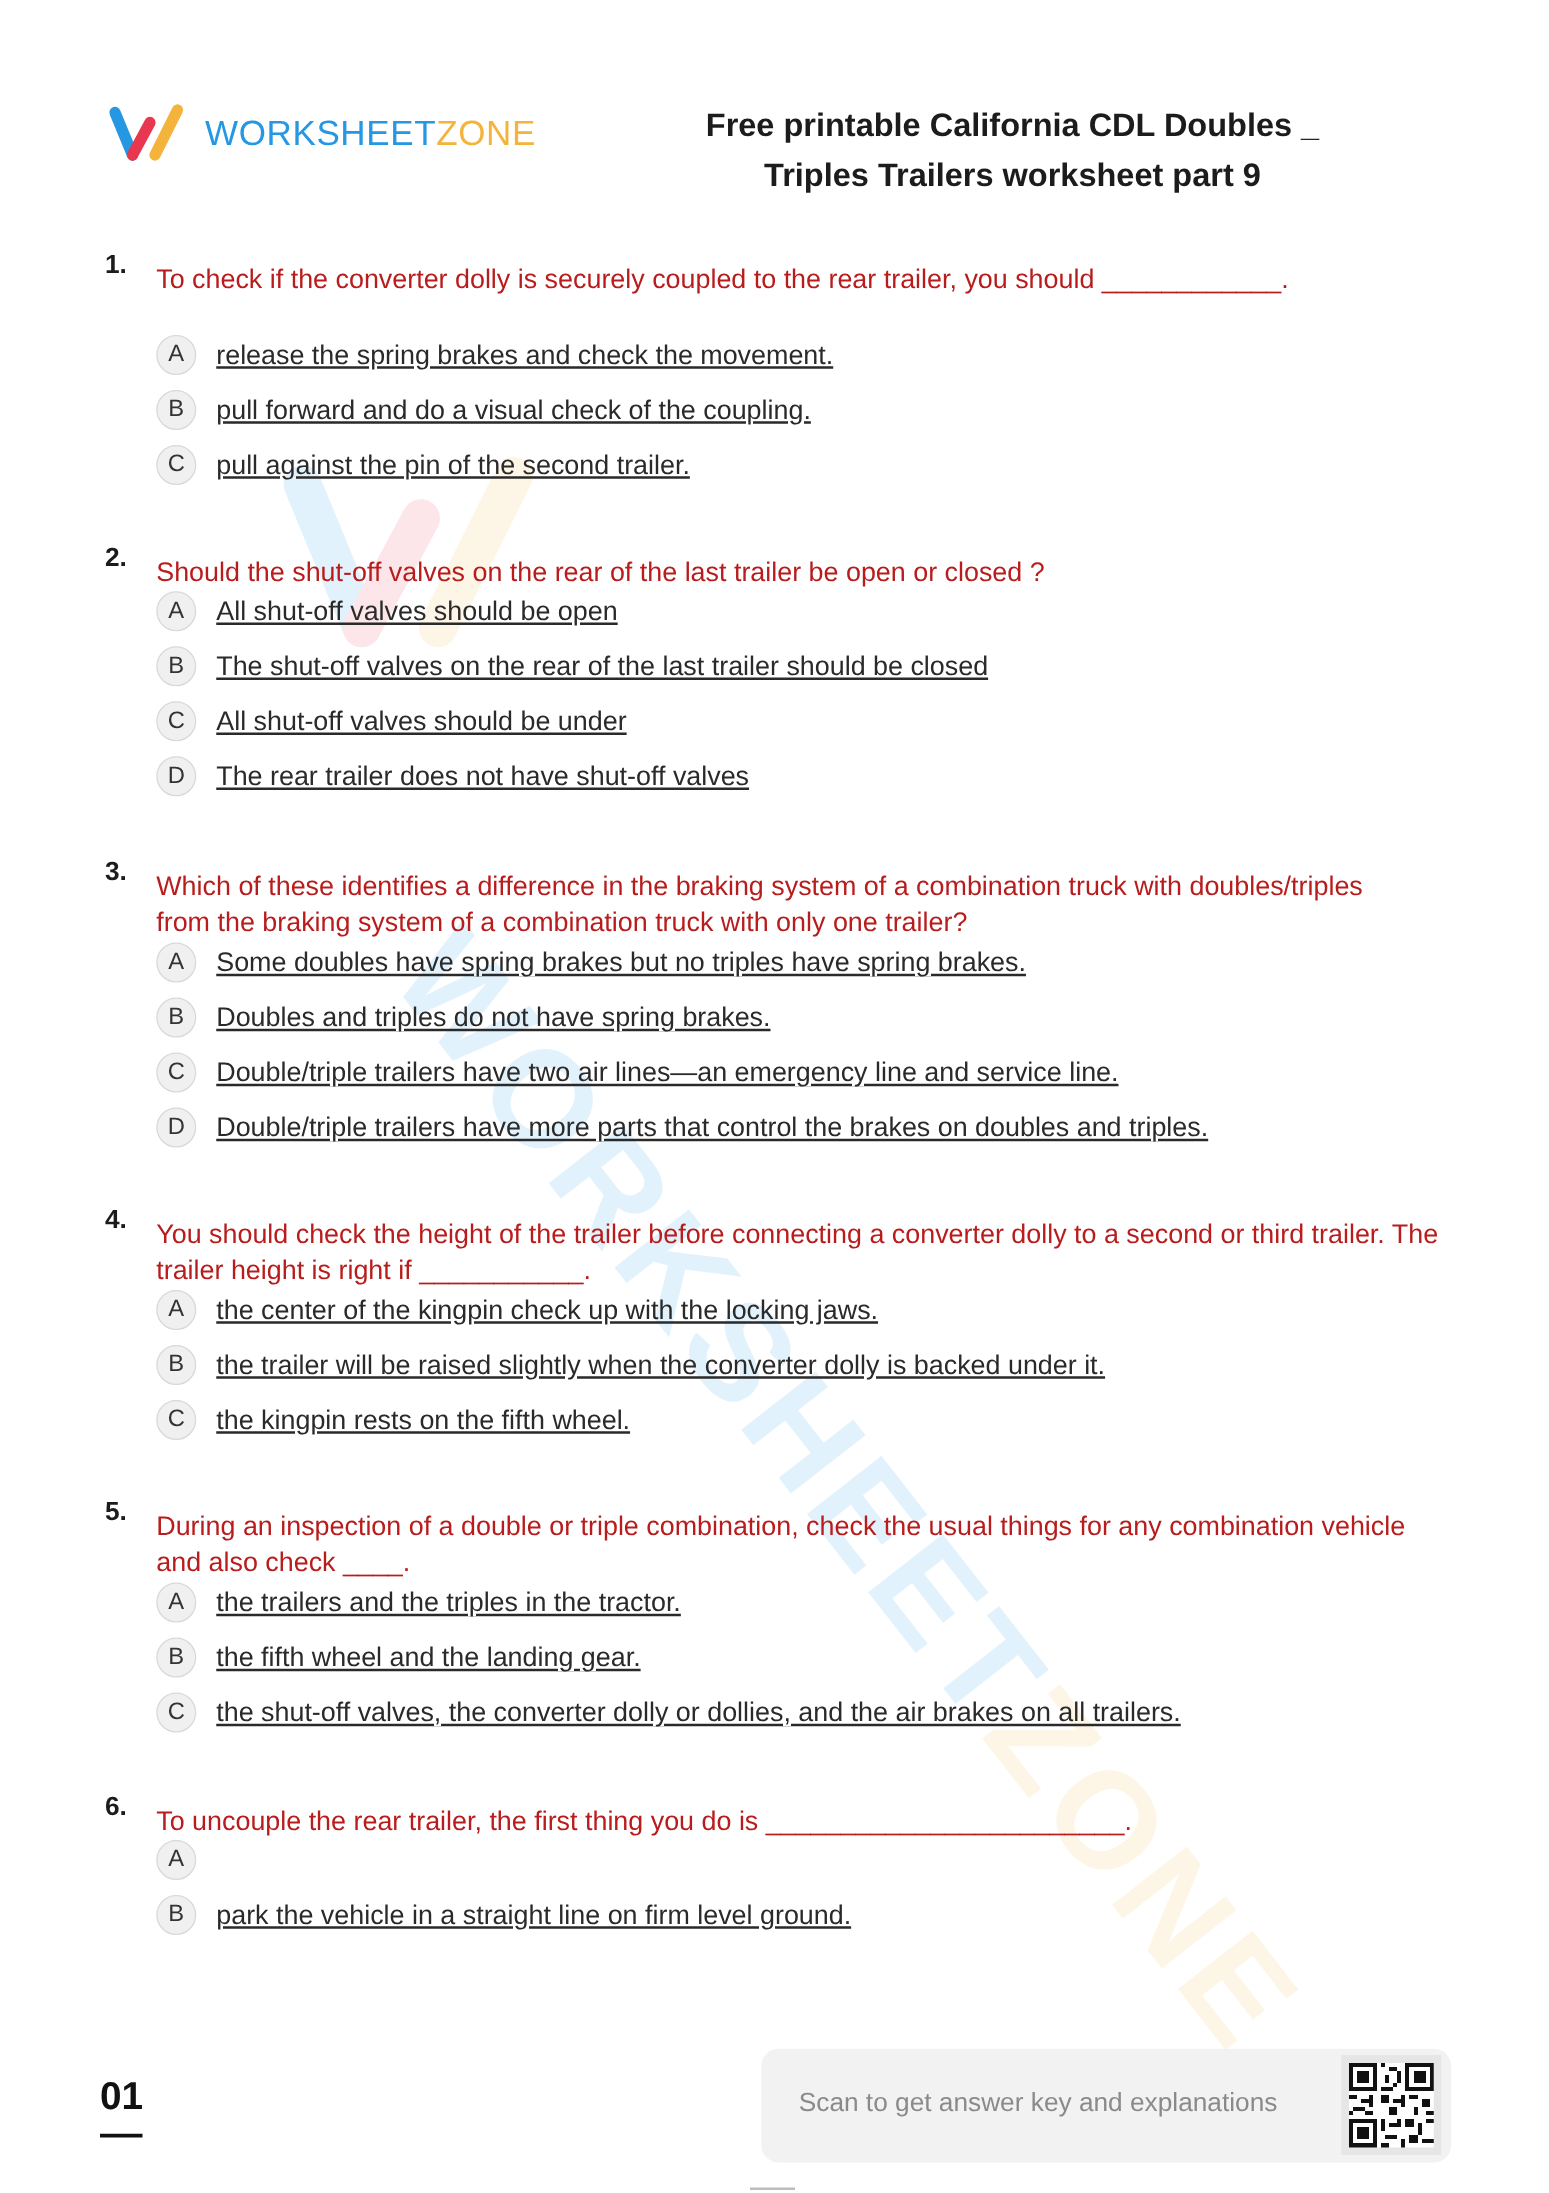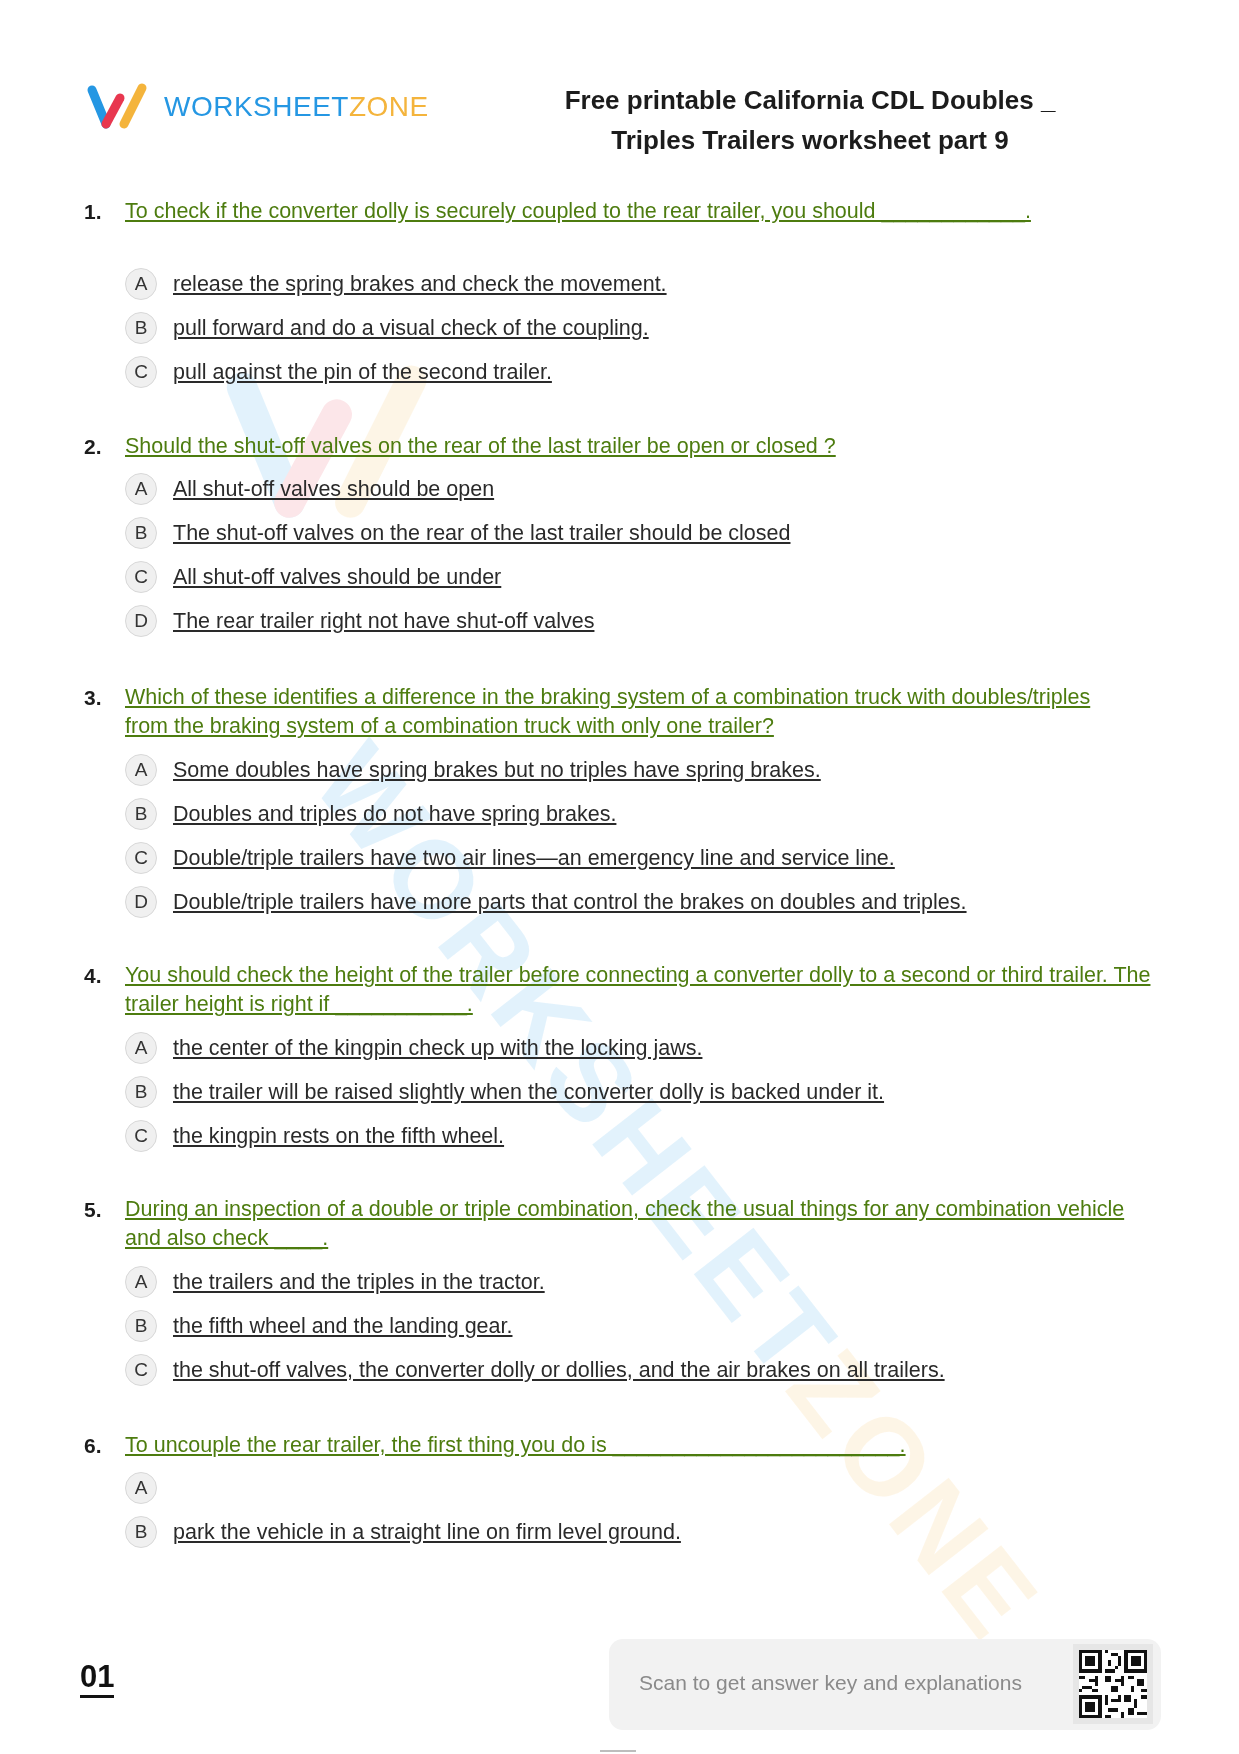--- a/index.html
+++ b/index.html
@@ -43,37 +43,37 @@
     }
 
     
     .questions { position: absolute; left: 0; top: 0; width: 1239px; z-index: 2; }
     .question { position: absolute; left: 84px; width: 1080px; }
     .q-num {
       position: absolute; left: 0; top: 0;
       font-size: 21px; font-weight: 700; color: #1c1c1c; line-height: 30px;
     }
     .q-text {
-      position: absolute; left: 41px; top: 0; width: 1030px;
-      font-size: 21.5px; line-height: 29px; color: #4d7c0f; text-decoration: underline;
+      position: absolute; left: 41px; top: 12px; width: 1030px;
+      font-size: 21.5px; line-height: 29px; color: #b91c1c;
     }
     .option { position: absolute; left: 41px; height: 34px; display: flex; align-items: center; }
     .opt-badge {
       width: 32px; height: 32px; border-radius: 50%;
       background: #f0f0f0; border: 1px solid #d8d8d8;
       display: flex; align-items: center; justify-content: center;
       font-size: 19px; color: #333; flex: 0 0 auto;
     }
     .opt-text { margin-left: 16px; font-size: 21.5px; color: #2a2a2a; white-space: nowrap; text-decoration: underline; }
 
     
     .page-num {
       position: absolute; left: 80px; top: 1660px;
       font-size: 31px; font-weight: 800; color: #111;
-      border-bottom: 3px solid #111; line-height: 34px; padding-bottom: 1px; z-index: 2;
+      border-bottom: 3px solid #111; line-height: 34px; padding-bottom: 13px; z-index: 2;
     }
     .answer-box {
       position: absolute; left: 609px; top: 1639px; width: 552px; height: 91px;
       background: #f2f2f2; border-radius: 14px; z-index: 2;
     }
     .answer-text {
       position: absolute; left: 30px; top: 32px;
       font-size: 21px; color: #8a8a8a; white-space: nowrap;
     }
     .qr {
@@ -143,21 +143,21 @@
       <div class="option" style="top:84px;">
         <span class="opt-badge">B</span>
         <span class="opt-text">The shut-off valves on the rear of the last trailer should be closed</span>
       </div>
       <div class="option" style="top:128px;">
         <span class="opt-badge">C</span>
         <span class="opt-text">All shut-off valves should be under</span>
       </div>
       <div class="option" style="top:172px;">
         <span class="opt-badge">D</span>
-        <span class="opt-text">The rear trailer right not have shut-off valves</span>
+        <span class="opt-text">The rear trailer does not have shut-off valves</span>
       </div>
     </div>
 
     <div class="question" style="top:683px;">
       <div class="q-num">3.</div>
       <div class="q-text" style="width:1000px;">Which of these identifies a difference in the braking system of a combination truck with doubles/triples from the braking system of a combination truck with only one trailer?</div>
       <div class="option" style="top:70px;">
         <span class="opt-badge">A</span>
         <span class="opt-text">Some doubles have spring brakes but no triples have spring brakes.</span>
       </div>

